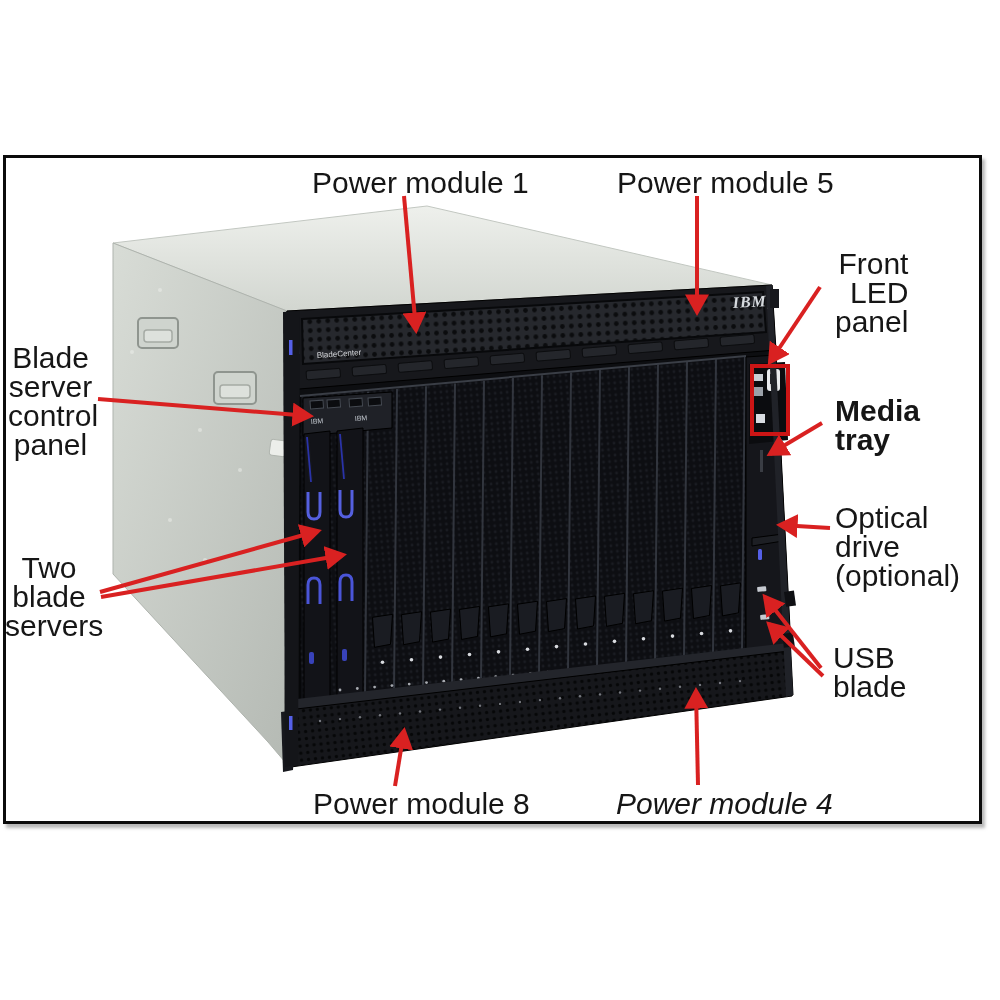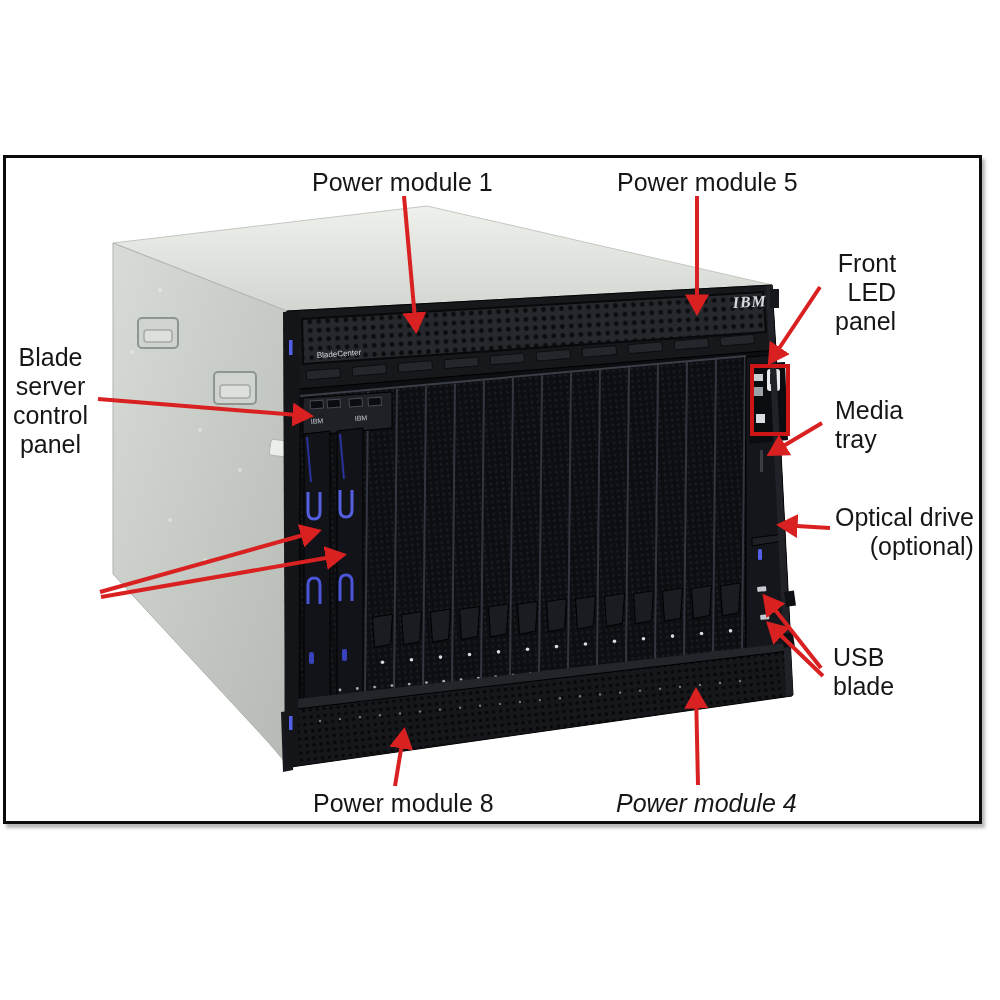--- a/index.html
+++ b/index.html
@@ -3,28 +3,28 @@
 <meta charset="utf-8">
 <style>
   html,body{margin:0;padding:0;background:#ffffff;}
   body{width:1000px;height:1000px;position:relative;overflow:hidden;
        font-family:"Liberation Sans",sans-serif;}
   .stage{position:absolute;left:0;top:0;width:1000px;height:1000px;}
   .frame{position:absolute;left:3px;top:155px;width:973px;height:663px;
          border:3px solid #0b0b0b;background:#ffffff;
          box-shadow:3px 4px 3px rgba(125,125,125,.55);}
   svg.art{position:absolute;left:0;top:0;width:1000px;height:1000px;}
-  .callout{position:absolute;font-size:25px;line-height:29px;color:#161616;
+  .callout{position:absolute;font-size:30px;line-height:29px;color:#161616;
            white-space:pre-line;letter-spacing:0;}
   .r{text-align:center;}
   #lbl-pm1{left:312px;top:168px;}
   #lbl-pm3{left:617px;top:168px;}
   #lbl-front-led{left:835px;top:249px;text-align:right;}
-  #lbl-media{left:835px;top:396px;}
-  #lbl-optical{left:835px;top:503px;text-align:right;}
+  #lbl-media{left:835px;top:396px;font-weight:bold;}
+  #lbl-optical{left:835px;top:503px;}
   #lbl-usb{left:833px;top:643px;}
   #lbl-pm2{left:313px;top:789px;}
   #lbl-pm4{left:616px;top:789px;font-style:italic;}
   #lbl-blade-ctrl{left:8px;top:343px;width:85px;}
   #lbl-two-blade{left:5px;top:553px;width:88px;}
 </style>
 </head>
 <body>
 
 <div class="stage">
@@ -304,15 +304,18 @@
   <div class="callout" id="lbl-media">Media
 tray</div>
   <div class="callout" id="lbl-optical">Optical drive
 (optional)</div>
   <div class="callout" id="lbl-usb">USB
 blade</div>
   <div class="callout r" id="lbl-blade-ctrl">Blade
 server
 control
 panel</div>
+  <div class="callout r" id="lbl-two-blade">Two
+blade
+servers</div>
   <div class="callout" id="lbl-pm2">Power module 8</div>
   <div class="callout" id="lbl-pm4">Power module 4</div>
 </div>
 
 </body></html>

